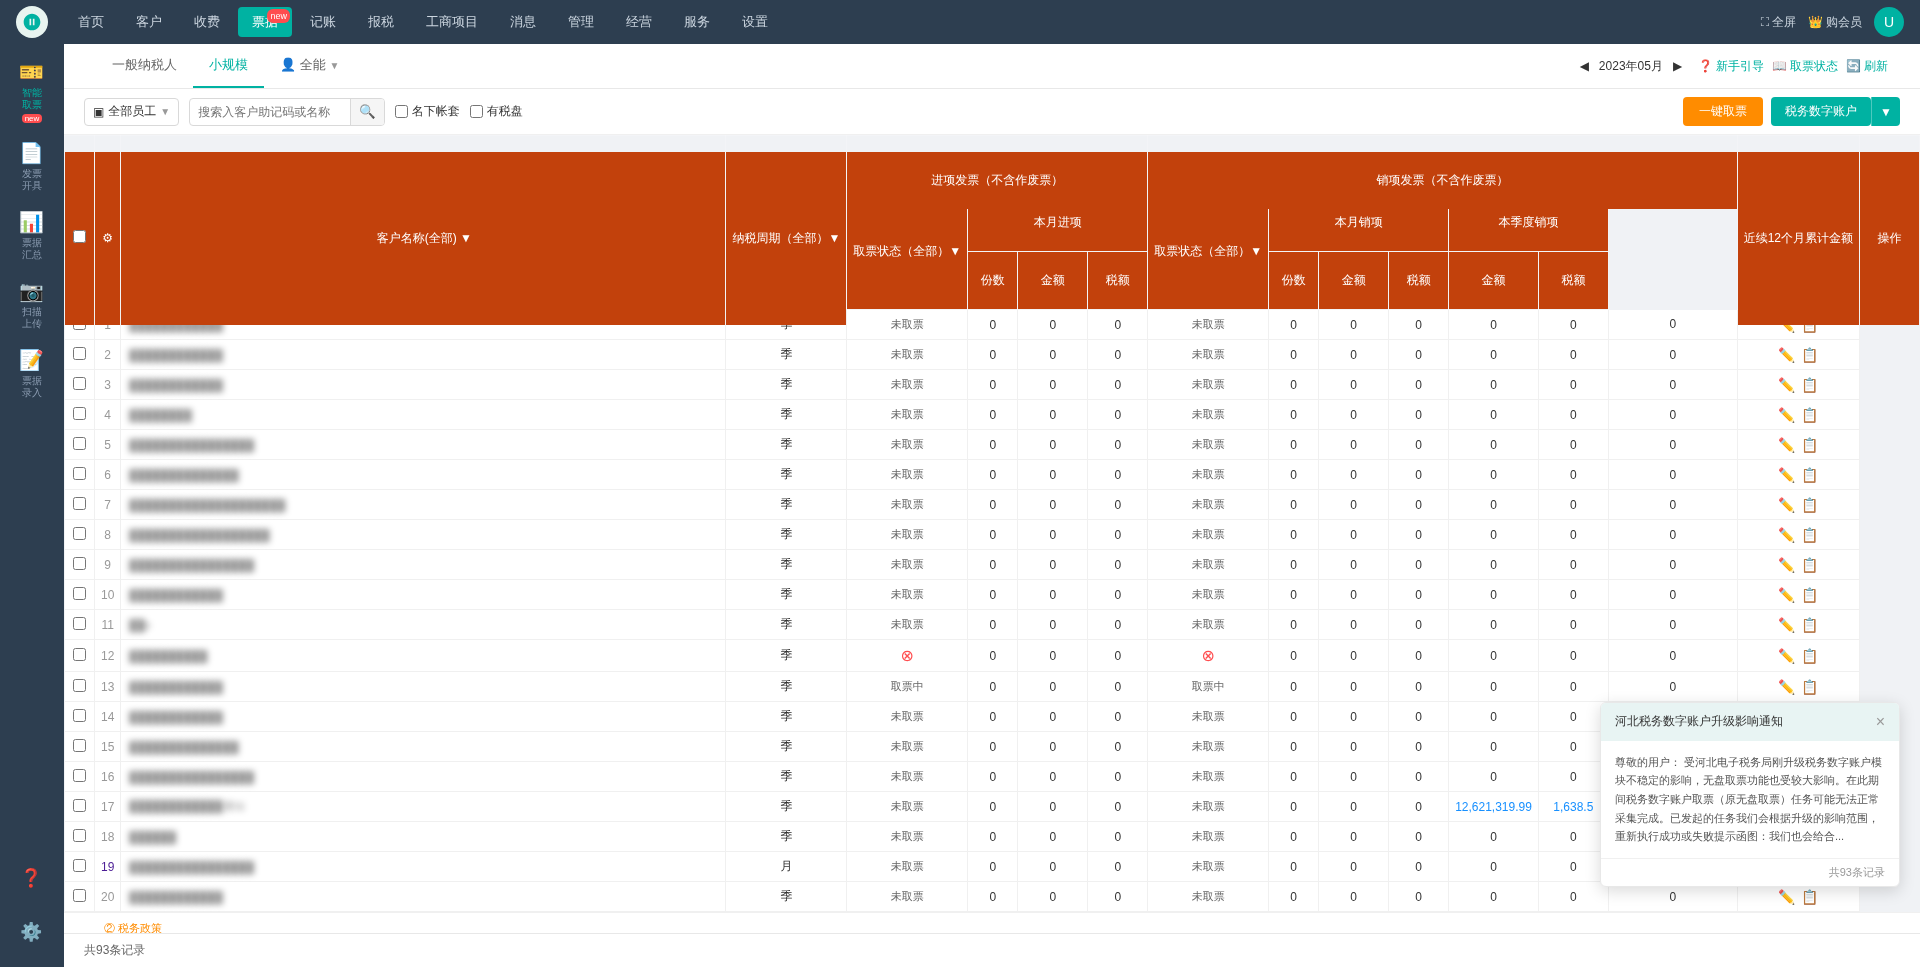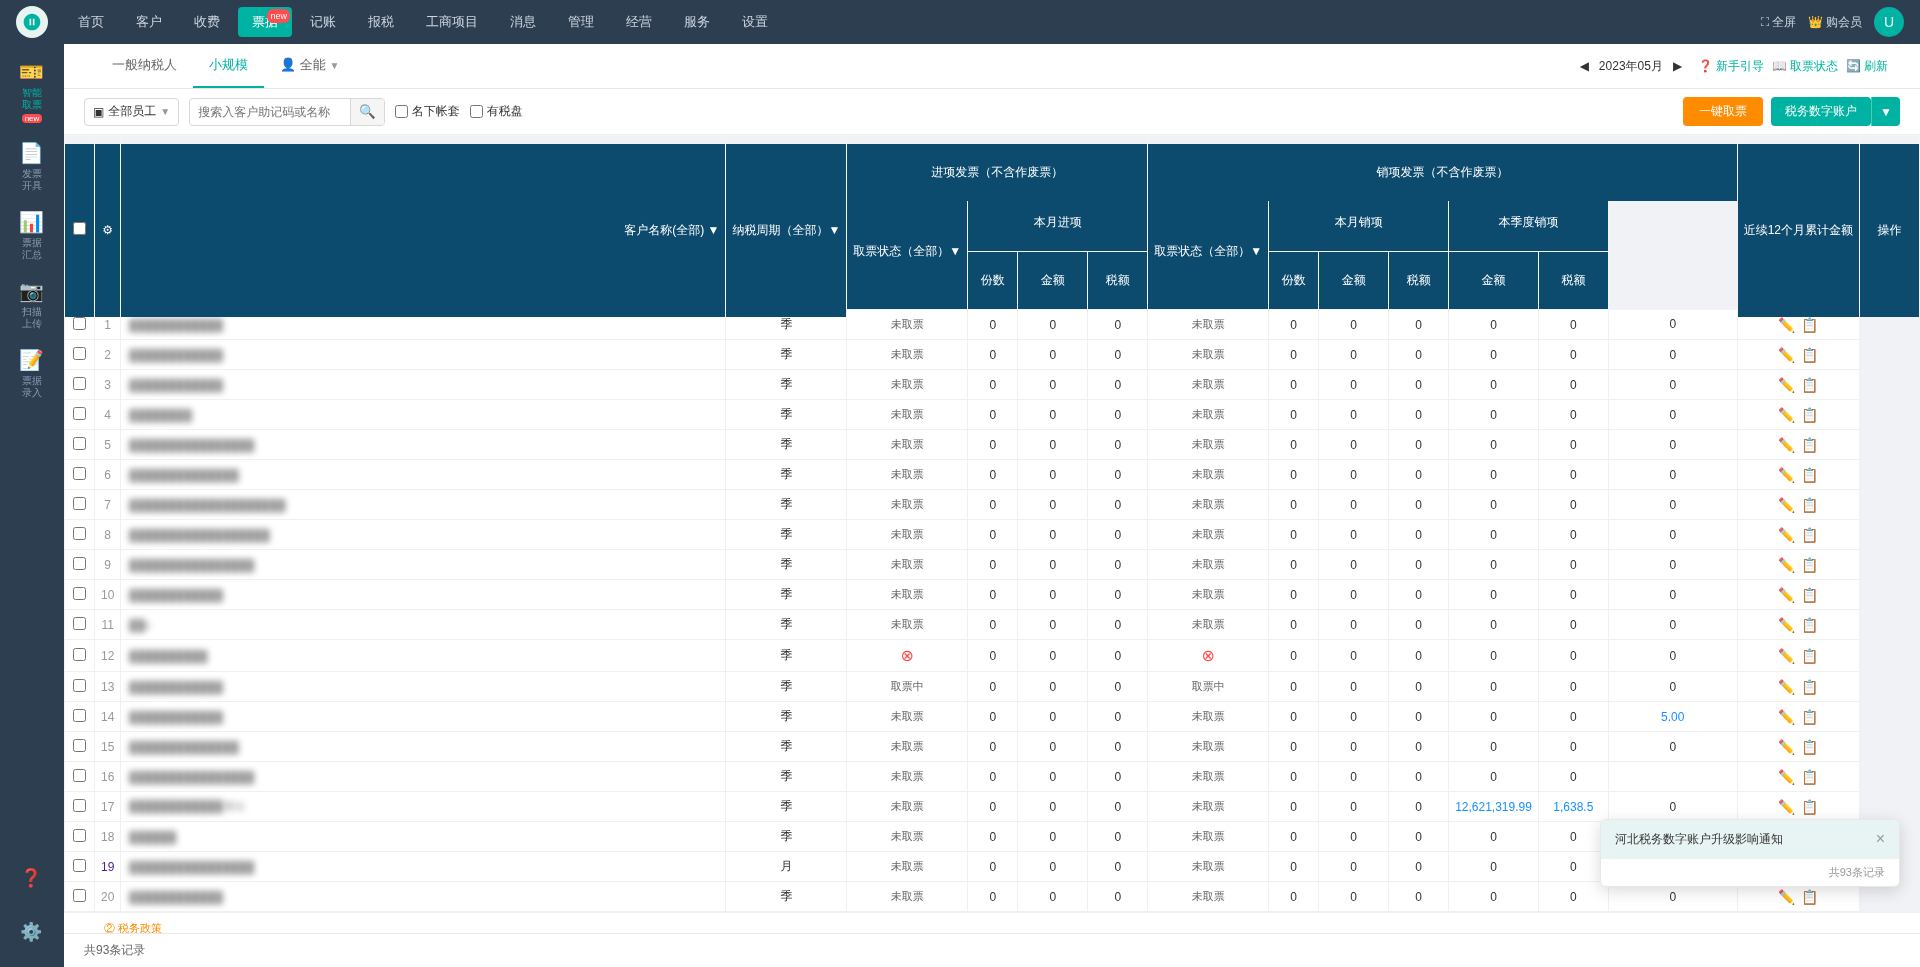--- a/index.html
+++ b/index.html
@@ -34,21 +34,21 @@
     .btn-group { display: flex; }
     .select-wrapper { display: flex; align-items: center; border: 1px solid #d9d9d9; border-radius: 4px; overflow: hidden; height: 28px; }
     .select-inner { padding: 0 8px; font-size: 12px; color: #333; display: flex; align-items: center; gap: 4px; cursor: pointer; }
     .select-inner .chev { color: #999; font-size: 10px; }
     .search-box { display: flex; align-items: center; border: 1px solid #d9d9d9; border-radius: 4px; height: 28px; overflow: hidden; }
     .search-box input { border: none; outline: none; padding: 0 8px; font-size: 12px; width: 160px; }
     .search-box .search-btn { background: #f5f5f5; border: none; border-left: 1px solid #d9d9d9; padding: 0 8px; cursor: pointer; height: 100%; display: flex; align-items: center; }
     .checkbox-label { display: flex; align-items: center; gap: 4px; font-size: 12px; cursor: pointer; }
     .checkbox-label input { cursor: pointer; }
     .data-table { width: 100%; border-collapse: collapse; font-size: 12px; }
-    .data-table th { background: #0c4a6e; color: #fff; padding: 20px 6px; text-align: center; border: 1px solid rgba(255,255,255,0.2); white-space: nowrap; font-weight: normal; position: sticky; top: 8px; z-index: 2; }
+    .data-table th { background: #c2410c; color: #fff; padding: 20px 6px; text-align: center; border: 1px solid rgba(255,255,255,0.2); white-space: nowrap; font-weight: normal; position: sticky; top: 16px; z-index: 2; }
     .data-table td { padding: 6px 6px; text-align: center; border-bottom: 1px solid #f0f0f0; border-right: 1px solid #f0f0f0; background: #fff; white-space: nowrap; }
     .section-header { background: #00b2a2; color: #fff; text-align: center; }
     .blurred { color: transparent; text-shadow: 0 0 6px rgba(0,0,0,0.4); user-select: none; font-size: 11px; }
     .status-tag { font-size: 11px; color: #666; font-family: Liberation Mono, monospace; }
     .action-icons { display: flex; gap: 6px; justify-content: center; }
     .action-icon { color: #00b2a2; cursor: pointer; font-size: 14px; }
     .tax-policy { color: #ff8c00; font-size: 11px; cursor: pointer; padding: 4px 20px; display: flex; align-items: center; gap: 4px; }
 
     
     .notification-popup { position: fixed; right: 20px; bottom: 80px; width: 300px; background: #fff; border: 1px solid #e8e8e8; border-radius: 6px; box-shadow: 0 4px 16px rgba(0,0,0,0.15); overflow: hidden; z-index: 100; }
@@ -201,21 +201,21 @@
         </div>
       </div>
     </div>
 
     <div class="table-wrapper">
       <table class="data-table">
         <thead>
           <tr>
             <th rowspan="3" style="width:30px;"><input type="checkbox" style=""></th>
             <th rowspan="3" style="width:22px;">⚙</th>
-            <th rowspan="3" style="min-width:160px;text-align:right;padding-left:8px;">客户名称(全部) ▼</th>
+            <th rowspan="3" style="min-width:160px;text-align:center;padding-left:8px;">客户名称(全部) ▼</th>
             <th rowspan="3" style="width:70px;">纳税周期（全部）▼</th>
             <th colspan="4" class="section-header">进项发票（不含作废票）</th>
             <th colspan="7" class="section-header">销项发票（不含作废票）</th>
             <th rowspan="3" style="width:80px;">近续12个月累计金额</th>
             <th rowspan="3" style="width:60px;">操作</th>
           </tr>
           <tr>
             <th rowspan="2" style="width:70px;">取票状态（全部）▼</th>
             <th colspan="3">本月进项</th>
             <th rowspan="2" style="width:70px;">取票状态（全部）▼</th>
@@ -706,14 +706,16 @@
       <span>共93条记录</span>
     </div>
   </div>
 </div>
 
 <div class="notification-popup">
   <div class="notif-header">
     <span>河北税务数字账户升级影响通知</span>
     <span class="notif-close">×</span>
   </div>
+  <div class="notif-body">尊敬的用户：
+受河北电子税务局刚升级税务数字账户模块不稳定的影响，无盘取票功能也受较大影响。在此期间税务数字账户取票（原无盘取票）任务可能无法正常采集完成。已发起的任务我们会根据升级的影响范围，重新执行成功或失败提示函图：我们也会给合...</div>
   <div class="notif-footer">共93条记录</div>
 </div>
 
 </body></html>

